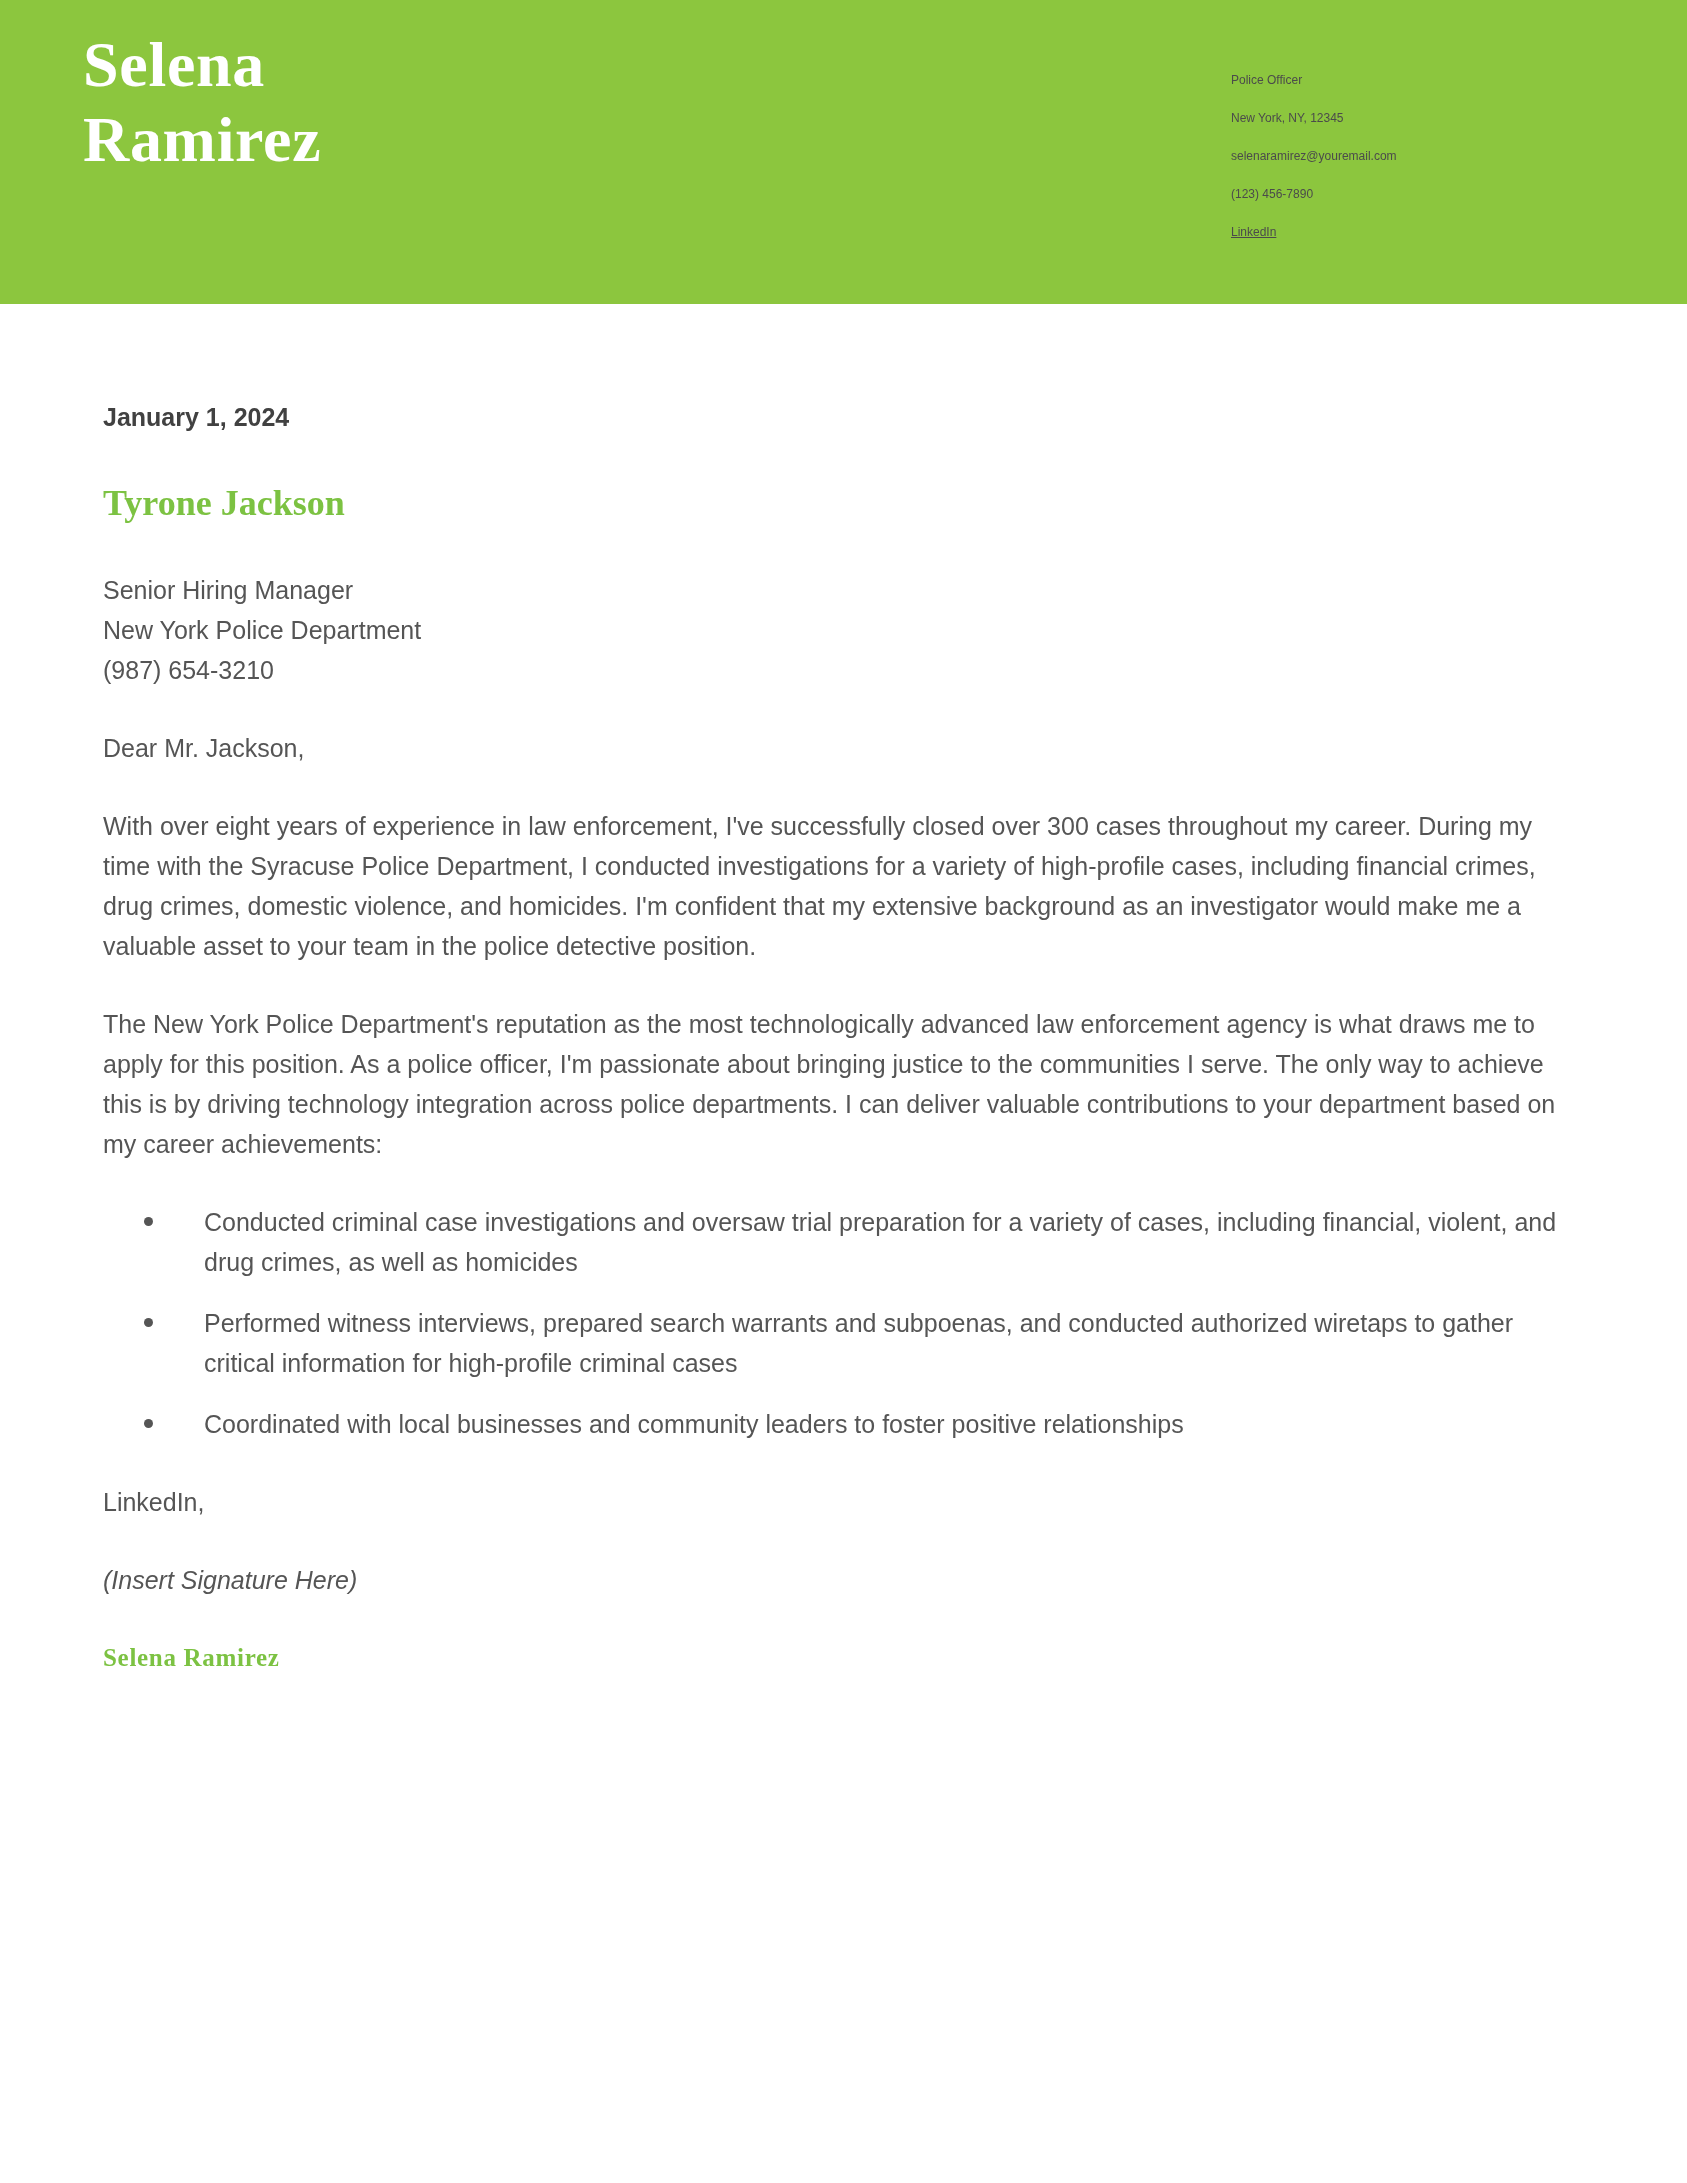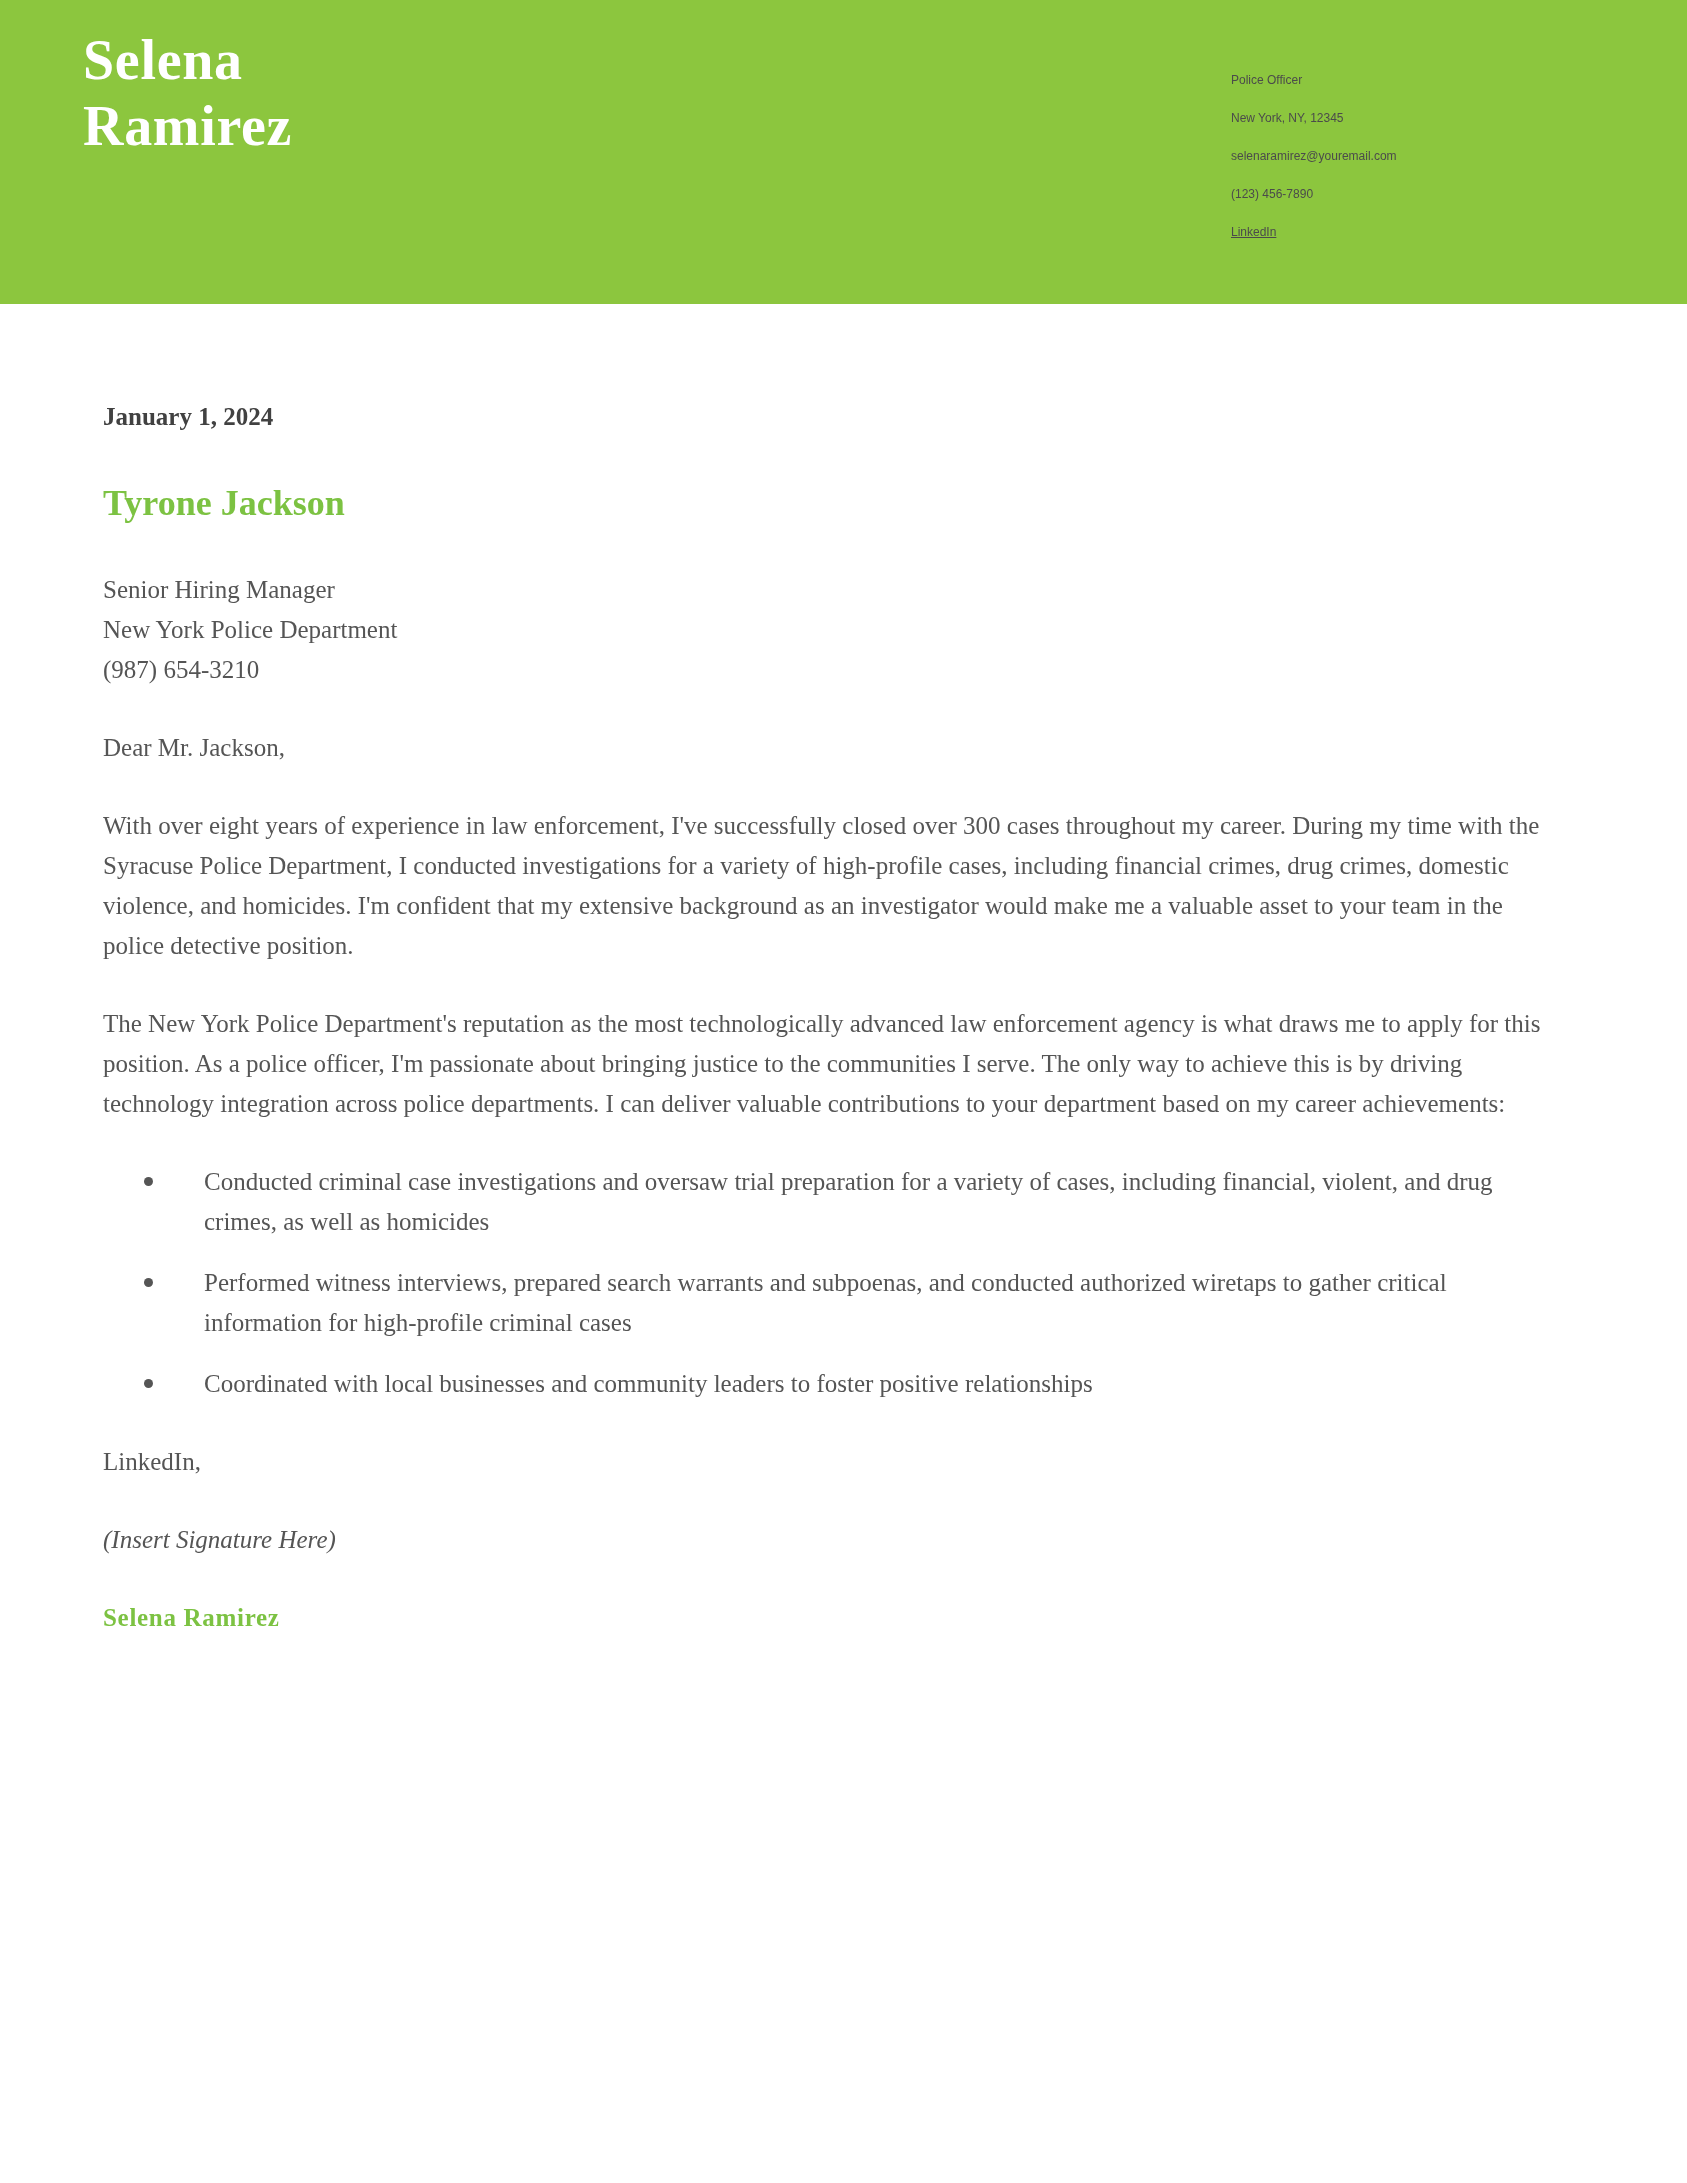--- a/index.html
+++ b/index.html
@@ -19,21 +19,21 @@
     width: 1687px;
     height: 304px;
     background: #8CC63E;
   }
   .banner-name {
     position: absolute;
     left: 83px;
     top: 28px;
     font-family: "Liberation Serif", "DejaVu Serif", serif;
     font-weight: 700;
-    font-size: 56px;
+    font-size: 64px;
     line-height: 1.17;
     color: #ffffff;
     letter-spacing: 0.7px;
   }
   .contact {
     position: absolute;
     left: 1231px;
     top: 61px;
     font-size: 12px;
     line-height: 38px;
@@ -48,21 +48,20 @@
   }
 
   
   .letter {
     padding: 0 126px 0 103px;
   }
   .letter p, .letter ul, .letter .block {
     margin: 38px 0 0 0;
     font-size: 25px;
     line-height: 40px;
-    font-family: Liberation Serif, serif;
   }
   .date {
     margin-top: 93px !important;
     font-weight: 700;
     color: #414141;
   }
   .recipient-name {
     margin: 38px 0 0 0;
     font-family: "Liberation Serif", "DejaVu Serif", serif;
     font-weight: 700;

